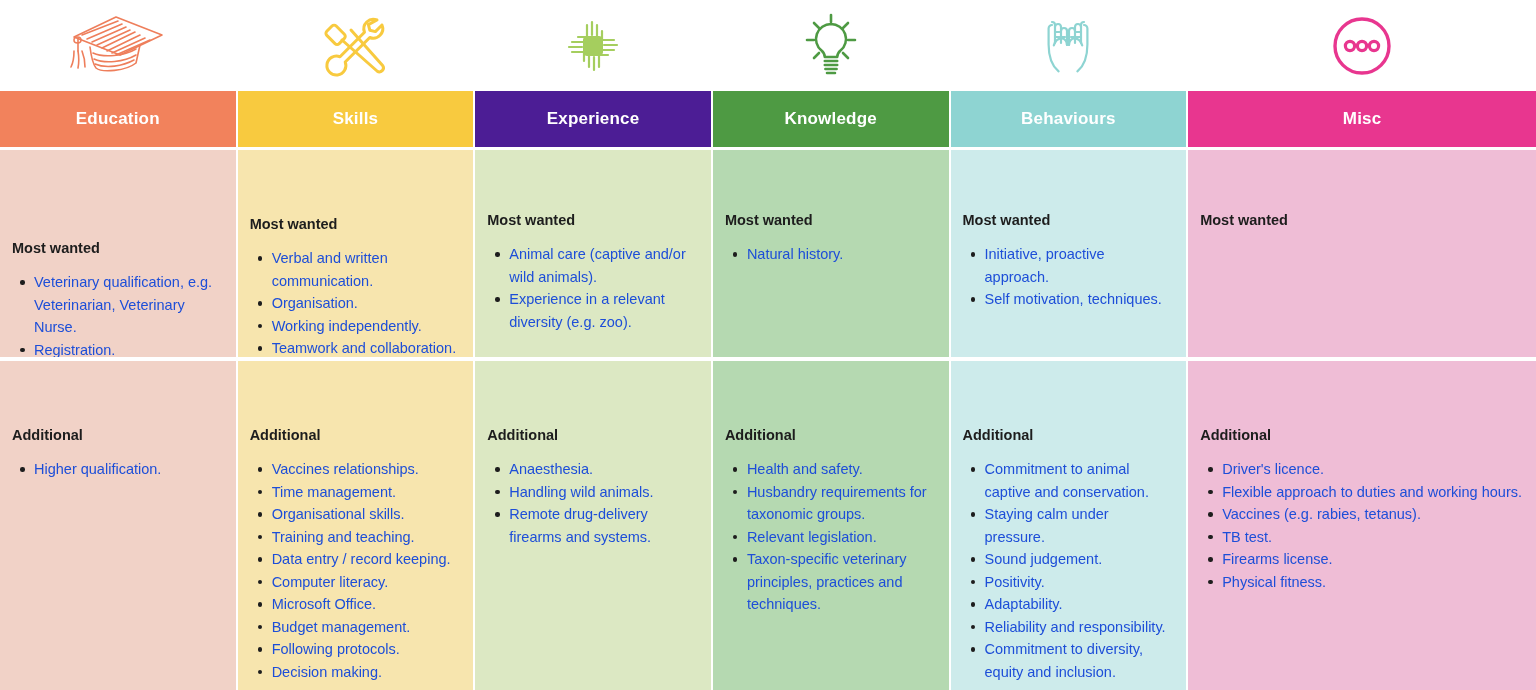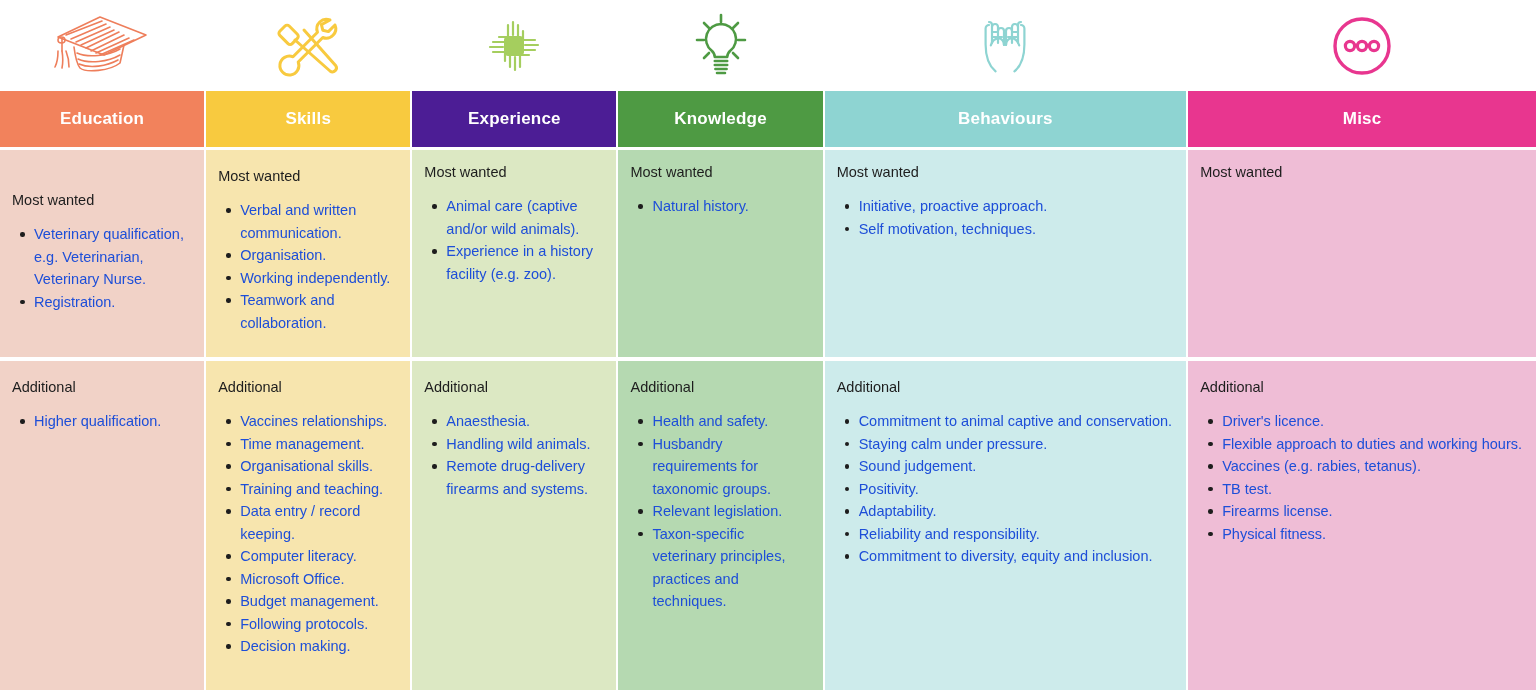--- a/index.html
+++ b/index.html
@@ -7,21 +7,21 @@
     width: 1536px;
     height: 690px;
     background: #ffffff;
     font-family: "Liberation Sans", sans-serif;
     overflow: hidden;
   }
   .board {
     width: 1536px;
     height: 690px;
     display: grid;
-    grid-template-columns: repeat(4, 1fr);
+    grid-template-columns: repeat(5, 1fr);
     grid-template-rows: 91px 59px 211px 329px;
     column-gap: 2px;
     row-gap: 0;
     background: #ffffff;
   }
 
   
   .icon-cell {
     grid-row: 1;
     display: flex;
@@ -47,24 +47,25 @@
   
   .body-cell {
     padding: 18px 14px 10px 12px;
     overflow: hidden;
   }
   .row-mw { grid-row: 3; margin-bottom: 4px; }
   .row-add { grid-row: 4; }
 
   .cell-title {
     font-size: 14.5px;
-    font-weight: 400;
+    font-weight: 700;
     color: #1d1d1d;
     margin-bottom: 14px;
     line-height: 1.2;
+    margin-top: 48px;
   }
   .cell-list {
     list-style: none;
     margin: 0;
     padding: 0;
   }
   .cell-list li {
     position: relative;
     padding-left: 22px;
     font-size: 14.5px;
@@ -236,21 +237,21 @@
         <li>Verbal and written communication.</li>
         <li>Organisation.</li>
         <li>Working independently.</li>
         <li>Teamwork and collaboration.</li>
       </ul>
   </div>
   <div class="body-cell row-mw pad-c" style="background:#DCE8C3">
     <div class="cell-title">Most wanted</div>
     <ul class="cell-list">
         <li>Animal care (captive and/or wild animals).</li>
-        <li>Experience in a history facility (e.g. zoo).</li>
+        <li>Experience in a relevant diversity (e.g. zoo).</li>
       </ul>
   </div>
   <div class="body-cell row-mw pad-d" style="background:#B5D9B1">
     <div class="cell-title">Most wanted</div>
     <ul class="cell-list">
         <li>Natural history.</li>
       </ul>
   </div>
   <div class="body-cell row-mw pad-e" style="background:#CDEBEB">
     <div class="cell-title">Most wanted</div>

